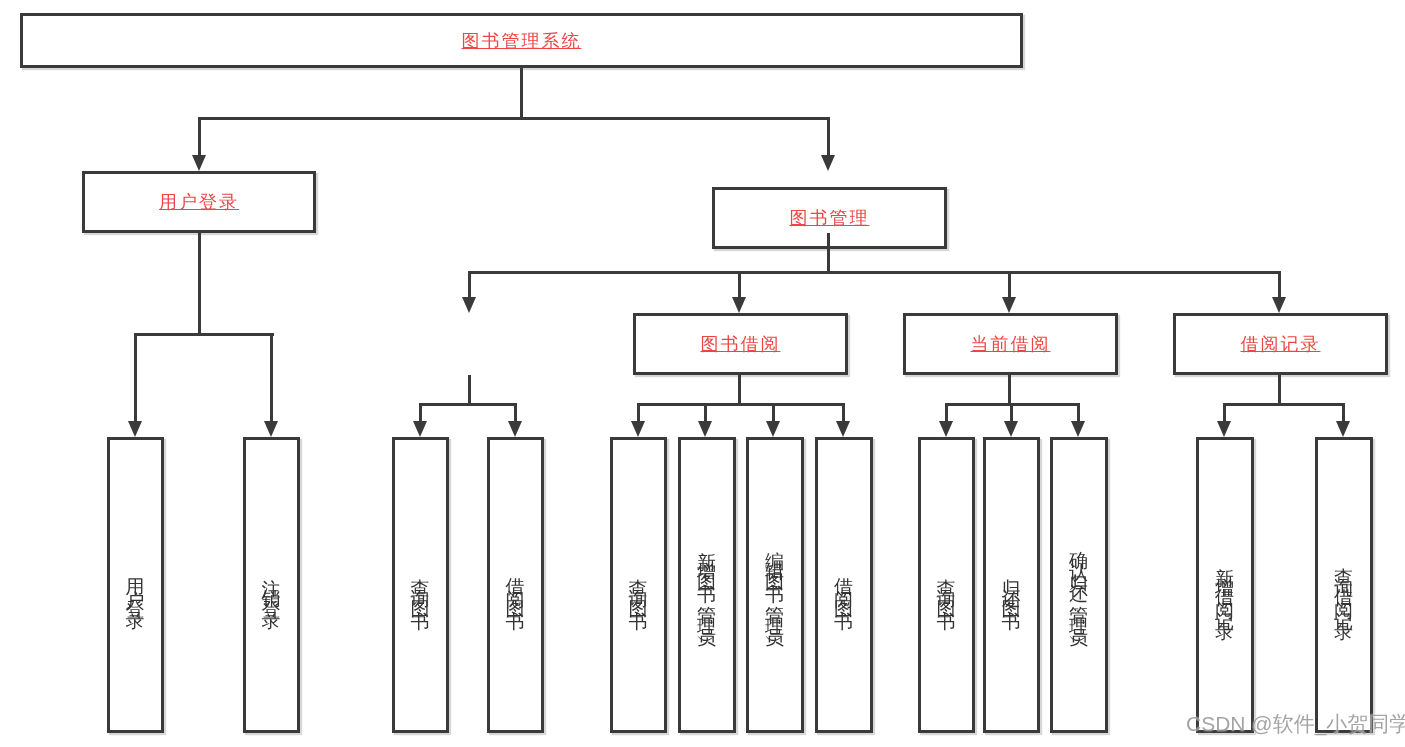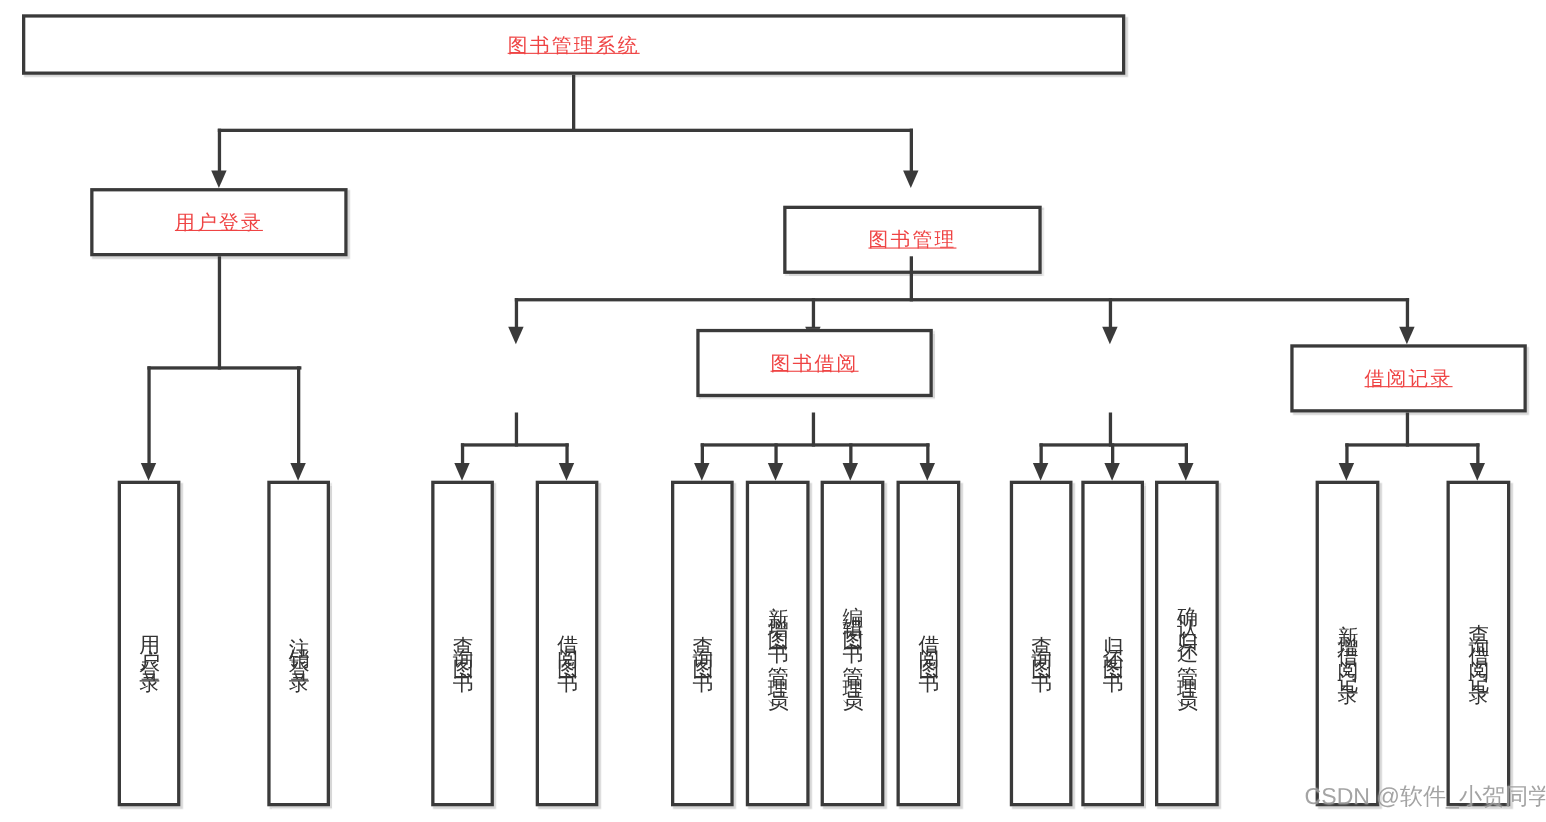--- a/index.html
+++ b/index.html
@@ -99,22 +99,25 @@
   <div class="hline" style="left:468px; top:271px; width:813px; height:3px;"></div>
   <div class="vline" style="left:468px; top:271px; width:3px; height:28px;"></div>
   <div class="arrow" style="left:462px; top:297px;"></div>
   <div class="vline" style="left:738px; top:271px; width:3px; height:28px;"></div>
   <div class="arrow" style="left:732px; top:297px;"></div>
   <div class="vline" style="left:1008px; top:271px; width:3px; height:28px;"></div>
   <div class="arrow" style="left:1002px; top:297px;"></div>
   <div class="vline" style="left:1278px; top:271px; width:3px; height:28px;"></div>
   <div class="arrow" style="left:1272px; top:297px;"></div>
 
-  <div class="box" style="left:633px; top:299px; width:215px; height:62px;">
+  <div class="box" style="left:633px; top:313px; width:215px; height:62px;">
     <span class="hlabel">图书借阅</span>
+  </div>
+  <div class="box" style="left:903px; top:313px; width:215px; height:62px;">
+    <span class="hlabel">当前借阅</span>
   </div>
   <div class="box" style="left:1173px; top:313px; width:215px; height:62px;text-align:center;">
     <span class="hlabel">借阅记录</span>
   </div>
 
   <div class="vline" style="left:468px; top:375px; width:3px; height:31px;"></div>
   <div class="hline" style="left:419px; top:403px; width:98px; height:3px;"></div>
   <div class="vline" style="left:419px; top:403px; width:3px; height:20px;"></div>
   <div class="arrow" style="left:413px; top:421px;"></div>
   <div class="vline" style="left:514px; top:403px; width:3px; height:20px;"></div>

